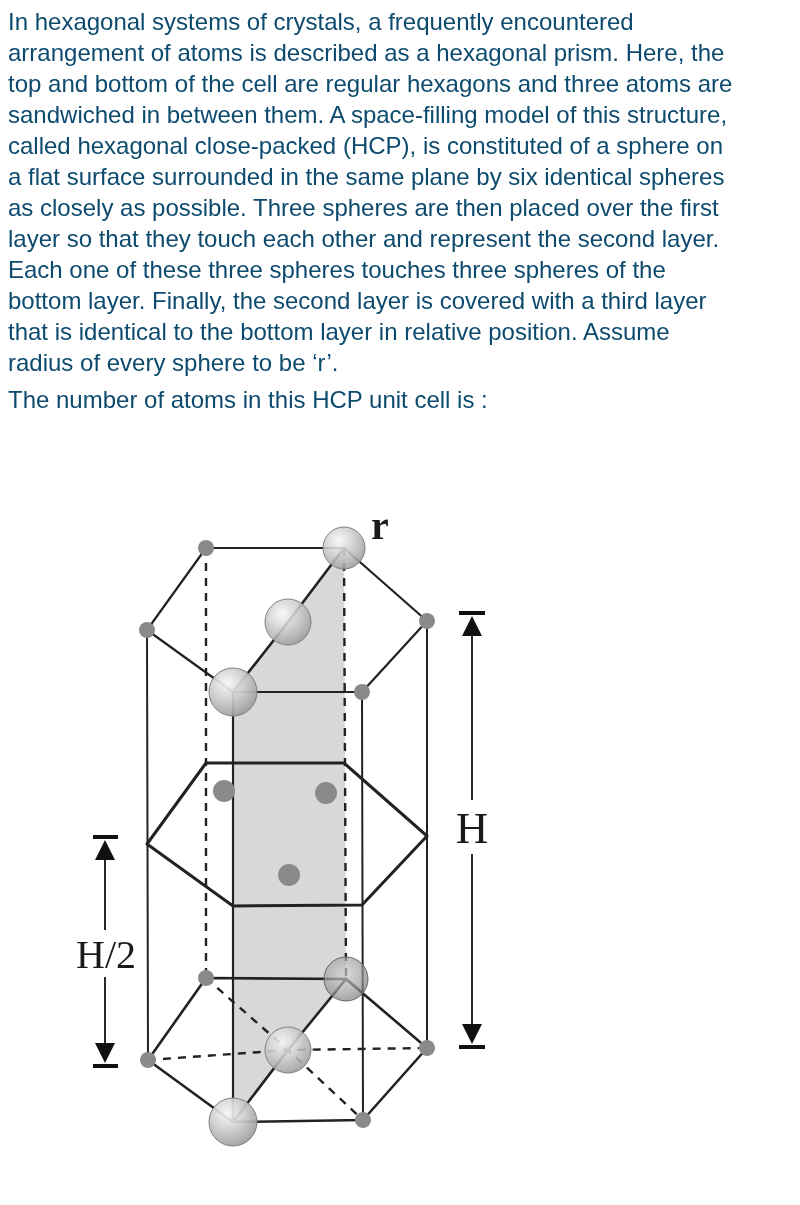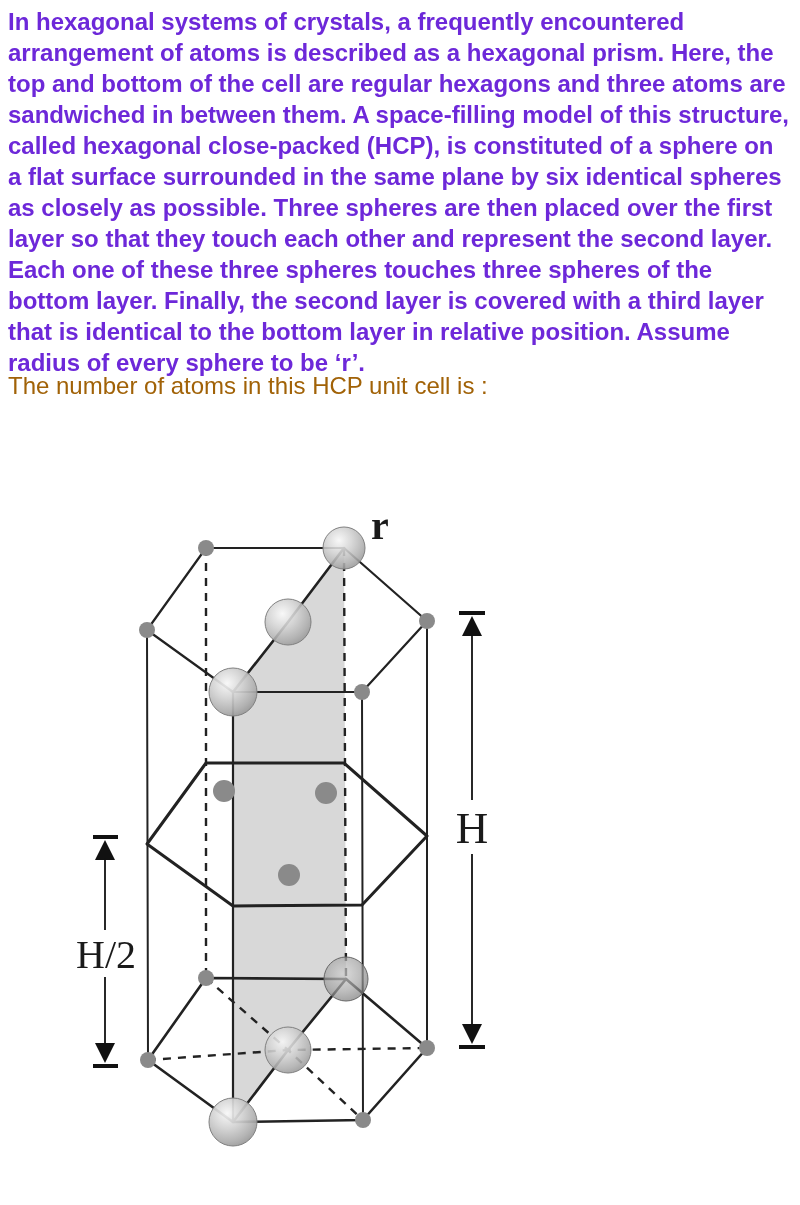--- a/index.html
+++ b/index.html
@@ -12,32 +12,31 @@
     height: 1205px;
     position: relative;
     overflow: hidden;
     font-family: "Liberation Sans", sans-serif;
   }
   .question-block {
     position: absolute;
     left: 8px;
     top: 6px;
     width: 788px;
-    color: #6d28d9;
+    color: #0c4a6e;
     font-size: 24px;
     line-height: 31px;
     white-space: pre-line;
-    font-weight: bold;
   }
   .question-prompt {
     position: absolute;
     left: 8px;
-    top: 370px;
+    top: 384px;
     width: 788px;
-    color: #a16207;
+    color: #0c4a6e;
     font-size: 24px;
     line-height: 31px;
   }
   .diagram-svg {
     position: absolute;
     left: 0;
     top: 0;
     width: 800px;
     height: 1205px;
   }

